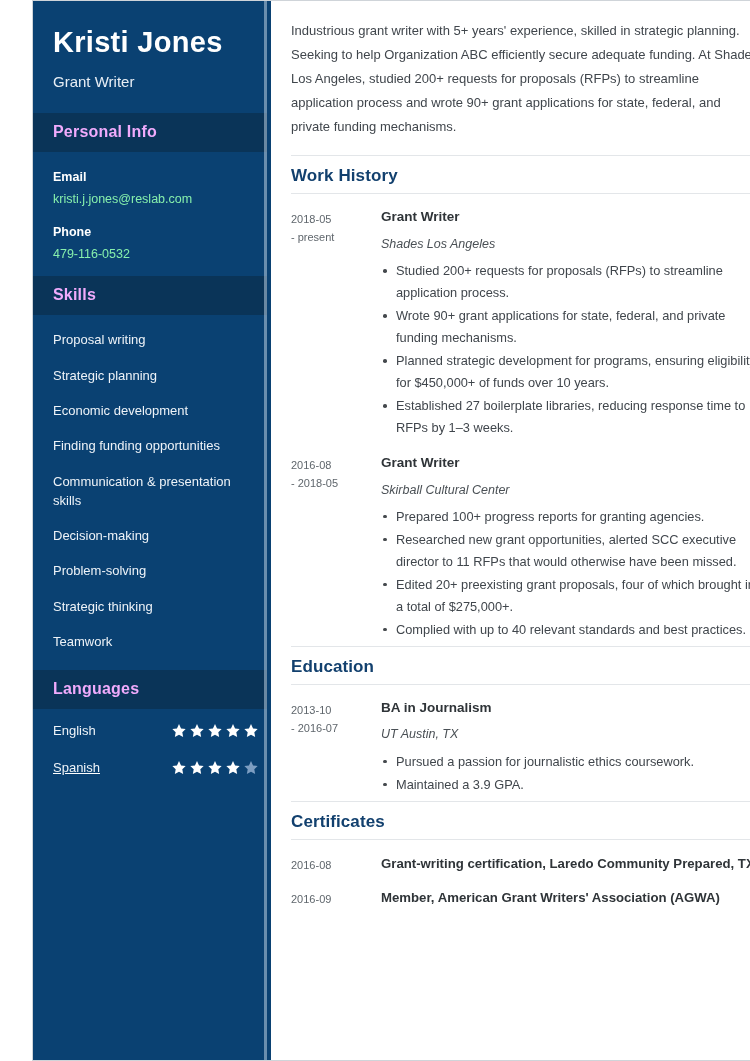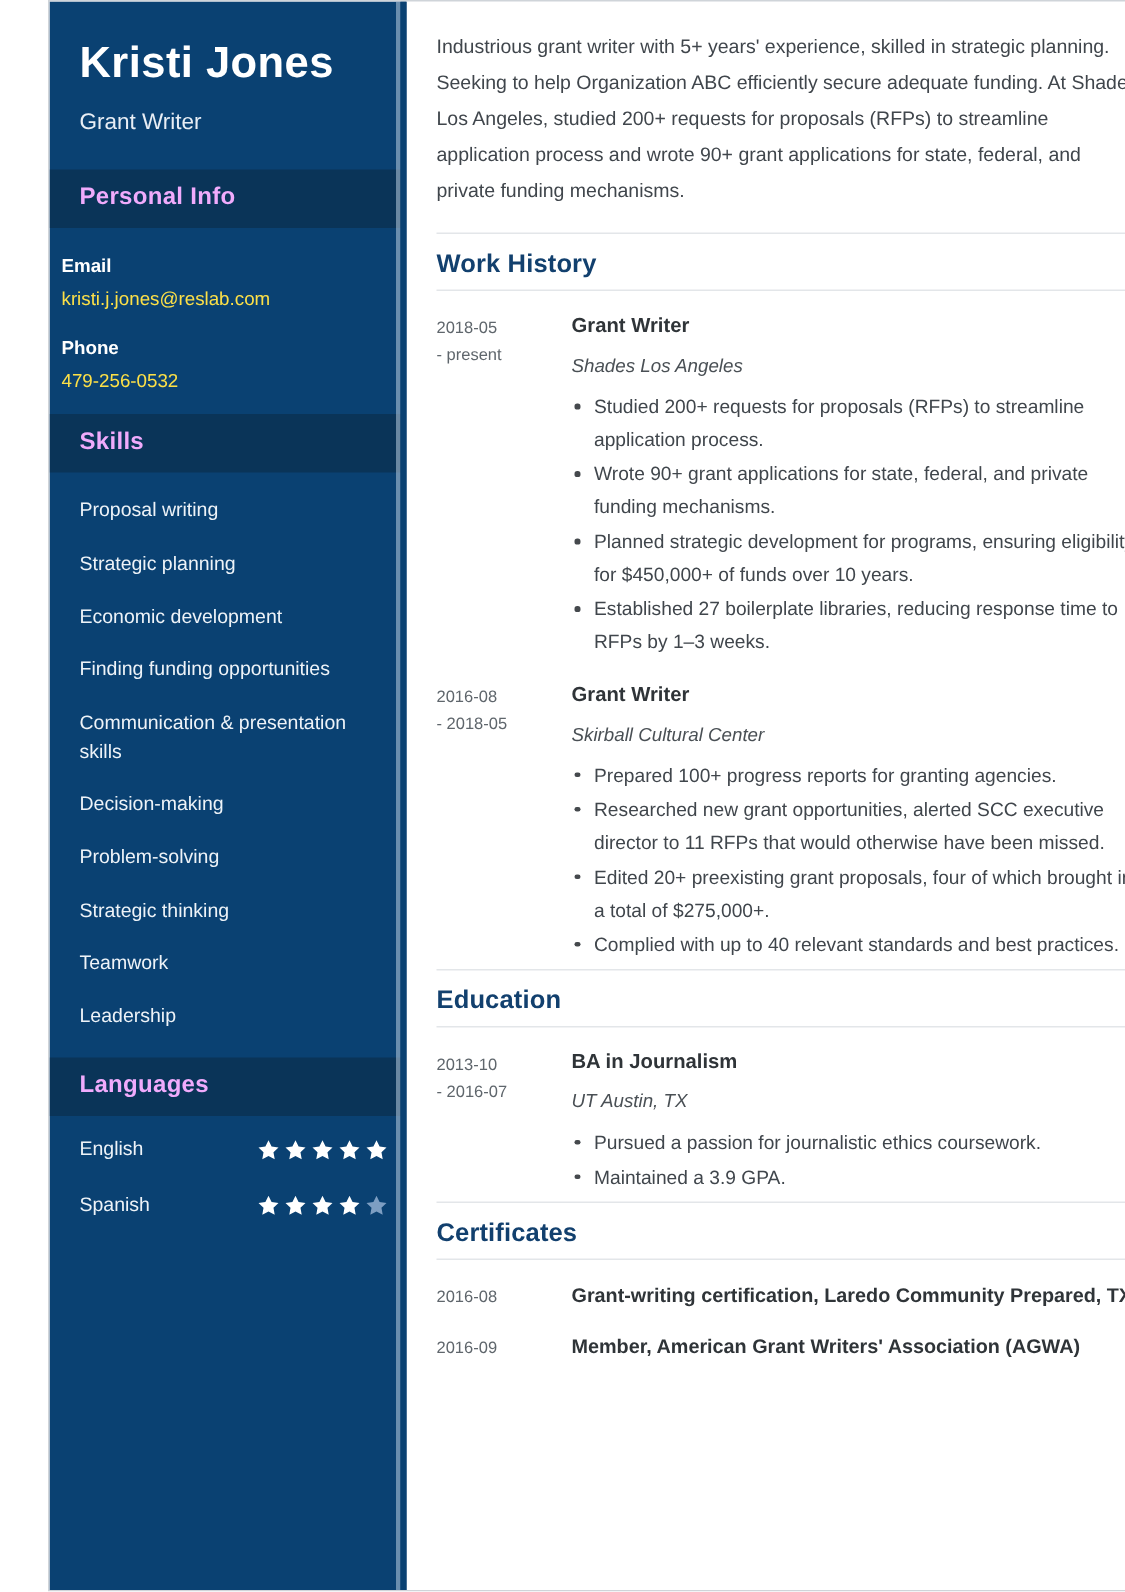--- a/index.html
+++ b/index.html
@@ -66,34 +66,34 @@
     background: #0a3458;
     font-size: 16px;
     font-weight: bold;
     letter-spacing: .2px;
     padding: 9px 20px 10px 20px;
     color: #f0abfc;
     line-height: 1.25;
   }
 
   .side-body {
-    padding: 18px 20px 10px 8px;
+    padding: 18px 20px 10px 20px;
   }
   .contact-block { margin-bottom: 18px; }
   .contact-block:last-child { margin-bottom: 4px; }
   .contact-label {
     font-size: 12.5px;
     font-weight: bold;
     color: #ffffff;
     margin-bottom: 6px;
     line-height: 1.2;
   }
   .contact-value {
     font-size: 12.5px;
-    color: #fde047;
+    color: #86efac;
     line-height: 1.3;
     word-break: break-word;
   }
 
   .skills-list {
     list-style: none;
     margin: 0;
     padding: 16px 20px 12px 20px;
   }
   .skills-list li {
@@ -107,21 +107,21 @@
   .lang-list {
     margin: 0;
     padding: 14px 8px 10px 20px;
   }
   .lang-row {
     display: flex;
     align-items: center;
     justify-content: space-between;
     margin-bottom: 20px;
   }
-  .lang-row:last-child { margin-bottom: 0; }
+  .lang-row:last-child { margin-bottom: 0; text-decoration: underline; }
   .lang-name {
     font-size: 13px;
     color: #eef3f8;
     line-height: 1.3;
   }
   .stars { display: flex; gap: 2px; }
   .star {
     width: 16px;
     height: 16px;
     display: block;
@@ -233,36 +233,35 @@
     </div>
 
     <div class="side-heading">Personal Info</div>
     <div class="side-body">
       <div class="contact-block">
         <div class="contact-label">Email</div>
         <div class="contact-value">kristi.j.jones@reslab.com</div>
       </div>
       <div class="contact-block">
         <div class="contact-label">Phone</div>
-        <div class="contact-value">479-256-0532</div>
+        <div class="contact-value">479-116-0532</div>
       </div>
     </div>
 
     <div class="side-heading">Skills</div>
     <ul class="skills-list">
       <li>Proposal writing</li>
       <li>Strategic planning</li>
       <li>Economic development</li>
       <li>Finding funding opportunities</li>
       <li>Communication &amp; presentation skills</li>
       <li>Decision-making</li>
       <li>Problem-solving</li>
       <li>Strategic thinking</li>
       <li>Teamwork</li>
-      <li>Leadership</li>
     </ul>
 
     <div class="side-heading">Languages</div>
     <div class="lang-list">
       <div class="lang-row">
         <span class="lang-name">English</span>
         <span class="stars">
             <span class="star">
               <svg width="16" height="16" viewBox="0 0 16 16">
                 <path d="M8 1.1l2.06 4.3 4.62.63-3.37 3.2.84 4.67L8 11.68 3.85 13.9l.84-4.67L1.32 6.03l4.62-.63z" fill="#ffffff"></path>

